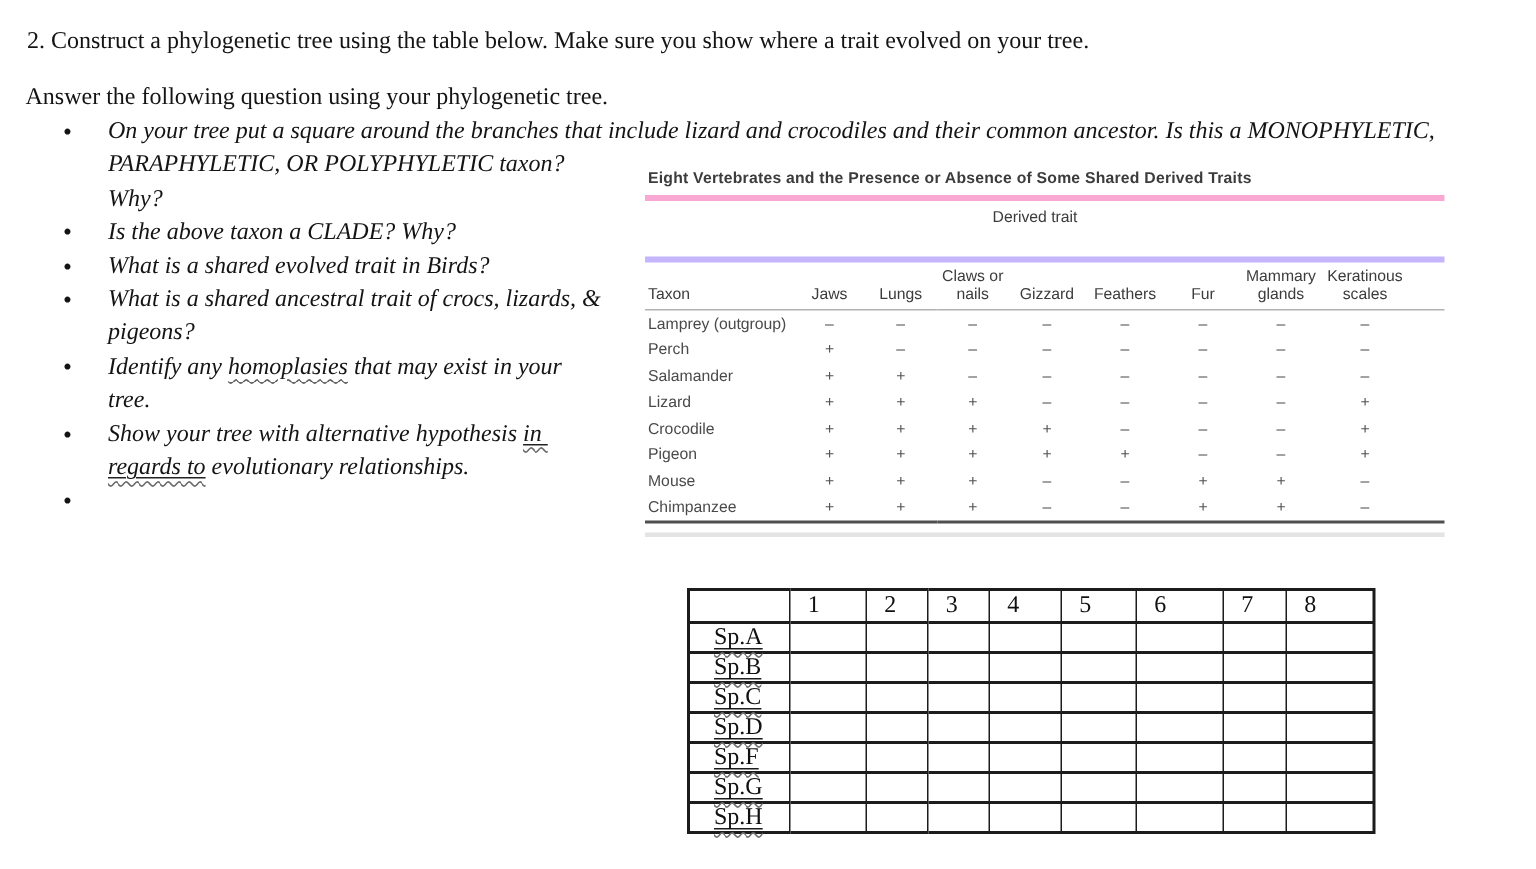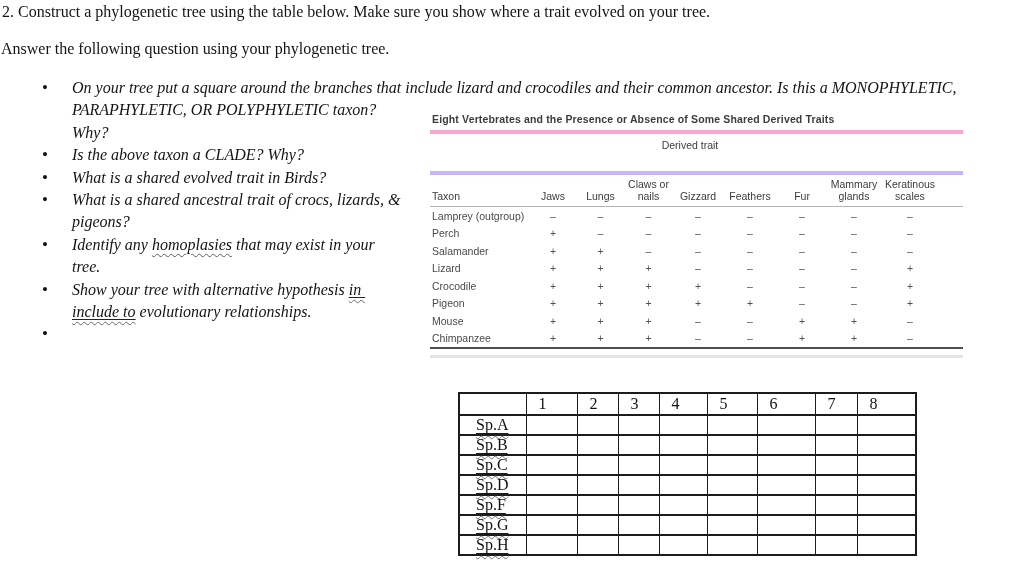--- a/index.html
+++ b/index.html
@@ -1,21 +1,21 @@
 <!DOCTYPE html>
 <html><head>
 <meta charset="utf-8">
 <style>
   html,body{margin:0;padding:0;background:#ffffff;}
   .page{
     position:relative;width:1024px;height:579px;background:#ffffff;
     font-family:"Liberation Serif",serif;color:#141414;overflow:hidden;
   }
   
-  .para{position:absolute;margin:0;font-size:16px;line-height:20px;white-space:nowrap;}
+  .para{position:absolute;margin:16px;font-size:16px;line-height:20px;white-space:nowrap;}
   .p1{left:2px;top:2px;}
   .p2{left:1px;top:39px;}
 
   
   .bullets{position:absolute;left:42px;top:77px;width:960px;}
   .bullet{display:flex;}
   .glyph{flex:0 0 30px;width:30px;font-size:17px;line-height:22.4px;}
   .bullet-text{flex:1 1 auto;}
   .line{font-size:16px;line-height:22.4px;white-space:nowrap;font-style:italic;}
   .sq{
@@ -125,21 +125,21 @@
         <span class="glyph">•</span>
         <div class="bullet-text">
           <div class="line">Identify any <span class="sq">homoplasies</span> that may exist in your</div>
           <div class="line">tree.</div>
         </div>
       </div>
       <div class="bullet">
         <span class="glyph">•</span>
         <div class="bullet-text">
           <div class="line">Show your tree with alternative hypothesis <span class="ulsq"><span class="sq">in&nbsp;</span></span></div>
-          <div class="line"><span class="ulsq"><span class="sq">include to</span></span> evolutionary relationships.</div>
+          <div class="line"><span class="ulsq"><span class="sq">regards to</span></span> evolutionary relationships.</div>
         </div>
       </div>
       <div class="bullet">
         <span class="glyph">•</span>
         <div class="bullet-text">
           <div class="line">&nbsp;</div>
         </div>
       </div>
     </div>
 

